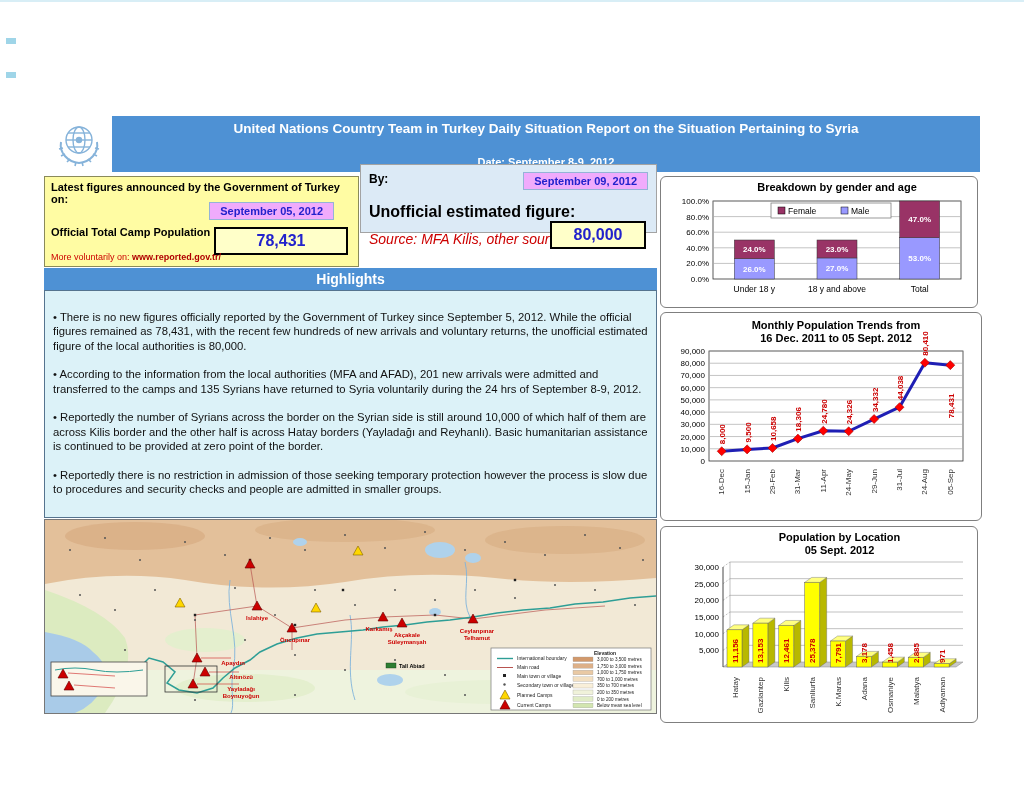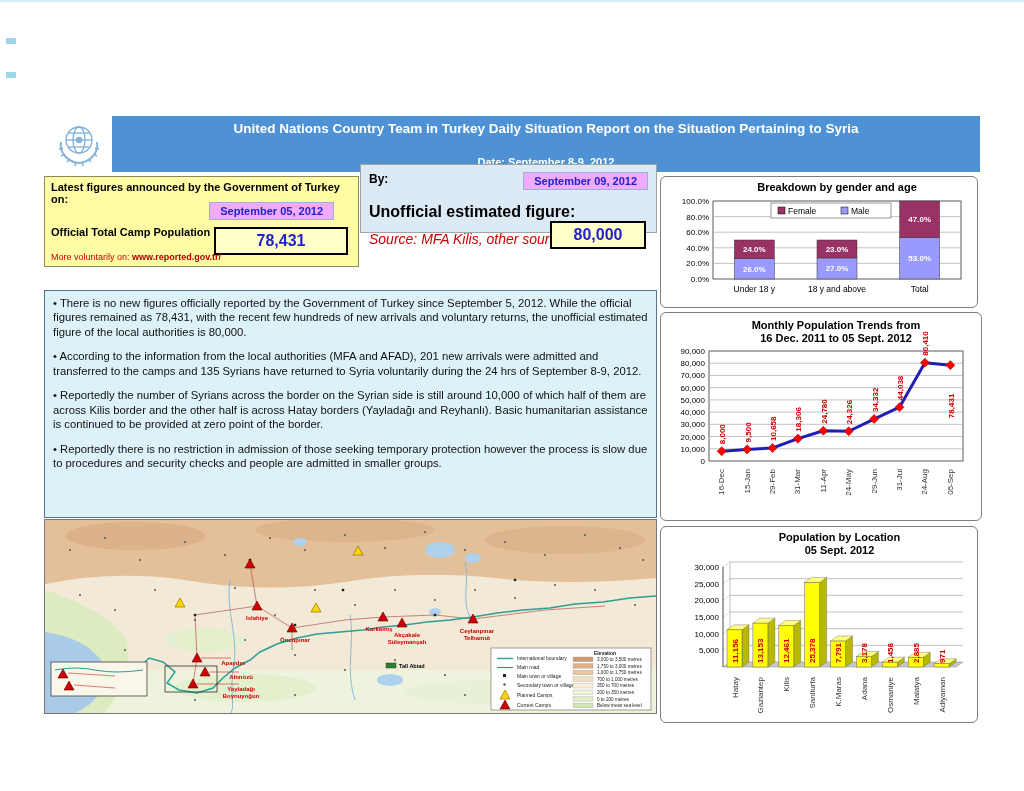--- a/index.html
+++ b/index.html
@@ -21,21 +21,21 @@
   .figbox{background:#FFFFC9;border:2px solid #000;color:#2222CC;font-weight:bold;font-size:16px;
           text-align:center;line-height:24px;}
   .moreinfo{font-size:9px;color:#CC0000;}
   .moreinfo a{color:#B00000;font-weight:bold;text-decoration:none;}
   .srcnote{font-size:14px;color:#CC0000;font-style:italic;}
   
   .hltbar{left:44px;top:268px;width:613px;height:22px;background:#4E91D4;color:#fff;
           font-weight:bold;font-size:14px;text-align:center;line-height:22px;}
   .hltbody{left:44px;top:290px;width:613px;height:228px;background:#DCF2F8;border:1px solid #55748f;
            box-sizing:border-box;padding:5px 8px;font-size:11.3px;line-height:1.28;}
-  .bullet{margin:0 0 10px 0;}
+  .bullet{margin:14px 0 10px 0;}
   .bullet::before{content:"• ";}
   
   .mappanel{left:44px;top:519px;width:613px;height:195px;border:1px solid #777;box-sizing:border-box;background:#F2E9D6;}
   .chartpanel{background:#fff;border:1px solid #7f7f7f;border-radius:6px;box-sizing:border-box;}
   .cp1{left:660px;top:176px;width:318px;height:132px;}
   .cp2{left:660px;top:312px;width:322px;height:209px;}
   .cp3{left:660px;top:526px;width:318px;height:197px;}
   .artifact{background:#9FD5E8;}
   svg text{font-family:"Liberation Sans",sans-serif;}
 </style>
@@ -80,20 +80,21 @@
   </div>
 
   <div class="abs bpanel">
     <div class="abs lbl" style="left:8px;top:7px;font-size:12px;">By:</div>
     <div class="abs chip" style="right:8px;top:7px;">September 09, 2012</div>
     <div class="abs lbl" style="left:8px;top:38px;font-size:16px;">Unofficial estimated figure:</div>
     <div class="abs srcnote" style="left:8px;top:66px;">Source: MFA Kilis, other sources</div>
     <div class="abs figbox" style="right:10px;top:56px;width:92px;height:24px;">80,000</div>
   </div>
 
+  <div class="abs hltbar">Highlights</div>
   <div class="abs hltbody">
     <p class="bullet">There is no new figures officially reported by the Government of Turkey since September 5, 2012. While the official figures remained as 78,431, with the recent few hundreds of new arrivals and voluntary returns, the unofficial estimated figure of the local authorities is 80,000.</p>
     <p class="bullet">According to the information from the local authorities (MFA and AFAD), 201 new arrivals were admitted and transferred to the camps and 135 Syrians have returned to Syria voluntarily during the 24 hrs of September 8-9, 2012.</p>
     <p class="bullet">Reportedly the number of Syrians across the border on the Syrian side is still around 10,000 of which half of them are across Kilis border and the other half is across Hatay borders (Yayladağı and Reyhanlı). Basic humanitarian assistance is continued to be provided at zero point of the border.</p>
     <p class="bullet">Reportedly there is no restriction in admission of those seeking temporary protection however the process is slow due to procedures and security checks and people are admitted in smaller groups.</p>
   </div>
 
   <div class="abs mappanel"><svg width="611" height="193" viewBox="0 0 611 193">
         <rect width="611" height="193" fill="#F2E9D6"></rect>
         <path d="M0,0 H611 V58 Q520,66 450,58 Q370,50 300,62 Q220,74 140,60 Q70,50 0,64 Z" fill="#E3C09A"></path>

